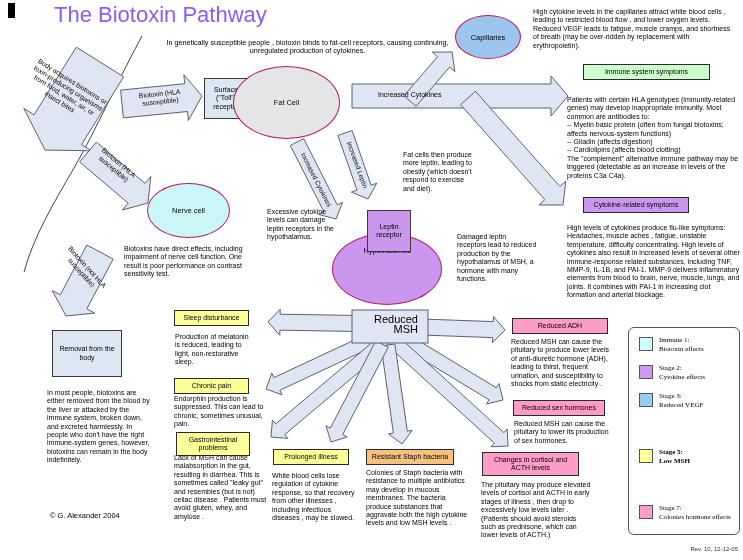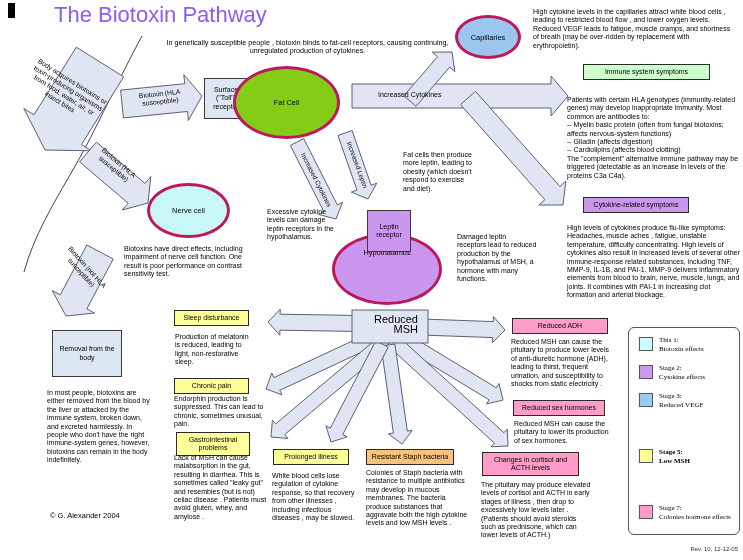--- a/index.html
+++ b/index.html
@@ -6,21 +6,21 @@
   #canvas{position:relative;width:743px;height:560px;background:#ffffff;overflow:hidden;
           font-family:"Liberation Sans",sans-serif;color:#000;}
   #arrowlayer{position:absolute;left:0;top:0;z-index:1;}
   .abs{position:absolute;z-index:2;}
   .title{font-size:22px;color:#8b5cf6;white-space:nowrap;}
   .note{font-size:7px;line-height:8.4px;}
   .pre{white-space:pre-line;}
   .ctr{text-align:center;}
   .hbox{border:1px solid #2a2a2a;font-size:7px;line-height:8px;text-align:center;
         padding:3px 2px;box-sizing:border-box;}
-  .ell{border:3px solid #be185d;border-radius:50%;display:flex;align-items:center;
+  .ell{border:1px solid #be185d;border-radius:50%;display:flex;align-items:center;
        justify-content:center;font-size:7.4px;text-align:center;box-sizing:border-box;}
   .nodebox{border:1px solid #3a3a3a;display:flex;align-items:center;justify-content:center;
        font-size:7px;line-height:8.2px;text-align:center;box-sizing:border-box;}
   .rotlbl{font-size:7px;line-height:8px;text-align:center;white-space:nowrap;}
   .rotblock{font-size:6.8px;line-height:8px;text-align:center;}
   .circ{position:absolute;border:1px solid #3a3a3a;border-radius:50%;width:26px;height:26px;
         display:flex;align-items:center;justify-content:center;font-size:7px;}
   .legend{border:1px solid #555;border-radius:6px;background:#fff;}
   .legitem{position:absolute;left:0;width:100%;height:26px;}
   .sw{position:absolute;left:10px;top:1px;width:12px;height:12px;border:1px solid #555;}
@@ -66,21 +66,21 @@
   <div class="abs rotblock" style="left:26px;top:76px;width:80px;transform:rotate(32deg);">Body acquires biotoxins or toxin-producing organisms from food, water, air, or insect bites</div>
   <div class="abs rotblock" style="left:128px;top:90px;width:64px;transform:rotate(-6deg);">Biotoxin (HLA susceptible)</div>
   <div class="abs rotblock" style="left:84px;top:158px;width:64px;transform:rotate(40deg);">Biotoxin (HLA susceptible)</div>
   <div class="abs rotblock" style="left:55px;top:262px;width:58px;transform:rotate(48deg);">Biotoxin (not HLA susceptible)</div>
   <div class="abs rotlbl" style="left:378px;top:91px;">Increased Cytokines</div>
   <div class="abs rotlbl" style="left:316px;top:180px;transform:translate(-50%,-50%) rotate(63deg);font-size:6.6px;">Increased Cytokines</div>
   <div class="abs rotlbl" style="left:357px;top:165px;transform:translate(-50%,-50%) rotate(70deg);font-size:6.6px;">Increased Leptin</div>
   <div class="abs msh" style="left:362px;top:314px;width:56px;">Reduced MSH</div>
 
   <div class="abs nodebox" style="left: 204px; top: 78px; width: 44px; height: 41px; background-color: rgb(221, 230, 243);">Surface ("Toll") receptor</div>
-  <div class="abs ell" style="left: 233px; top: 66px; width: 107px; height: 73px; background-color: #84cc16;">Fat Cell</div>
+  <div class="abs ell" style="left: 233px; top: 66px; width: 107px; height: 73px; background-color: #e5e5e5;">Fat Cell</div>
   <div class="abs ell" style="left: 455px; top: 15px; width: 66px; height: 44px; background-color: rgb(156, 198, 238);">Capillaries</div>
   <div class="abs ell" style="left: 147px; top: 183px; width: 83px; height: 55px; background-color: rgb(201, 247, 247);">Nerve cell</div>
 
   <div class="abs ell" style="left: 332px; top: 233px; width: 110px; height: 72px; align-items: flex-start; background-color: rgb(203, 151, 238);">
     <span style="margin-top:12px;">Hypothalamus</span>
   </div>
   <div class="circ" style="left: 350px; top: 270px; background-color: rgb(203, 151, 238);">VIP</div>
   <div class="circ" style="left: 403px; top: 270px; background-color: rgb(203, 151, 238);">AVP</div>
   <div class="abs nodebox" style="left: 367px; top: 210px; width: 44px; height: 42px; background-color: rgb(203, 151, 238);">Leptin receptor</div>
 
@@ -124,21 +124,21 @@
   <div class="abs hbox" style="left: 513px; top: 400px; width: 92px; background-color: rgb(255, 156, 199);">Reduced sex hormones</div>
   <div class="abs note" style="left:514px;top:420px;width:100px;">Reduced MSH can cause the pituitary to lower its production of sex hormones.</div>
 
   <div class="abs hbox" style="left: 482px; top: 452px; width: 97px; background-color: rgb(255, 156, 199);">Changes in cortisol and ACTH levels</div>
   <div class="abs note pre" style="left:481px;top:481px;width:112px;">The pituitary may produce elevated levels of cortisol and ACTH in early stages of illness , then drop to excessively low levels later .
 (Patients should avoid steroids such as prednisone, which can lower levels of ACTH.)</div>
 
   <div class="abs legend" style="left:628px;top:327px;width:110px;height:206px;">
     <div class="legitem" style="top:8px;">
       <span class="sw" style="background-color: rgb(204, 255, 255);"></span>
-      <span class="legtxt"><span>This 1:</span><br>
+      <span class="legtxt"><span>Immune 1:</span><br>
       <span>Biotoxin effects</span></span>
     </div>
     <div class="legitem" style="top:36px;">
       <span class="sw" style="background-color: rgb(204, 153, 238);"></span>
       <span class="legtxt"><span>Stage 2:</span><br>
       <span>Cytokine  effects</span></span>
     </div>
     <div class="legitem" style="top:64px;">
       <span class="sw" style="background-color: rgb(153, 204, 242);"></span>
       <span class="legtxt"><span>Stage 3:</span><br>

